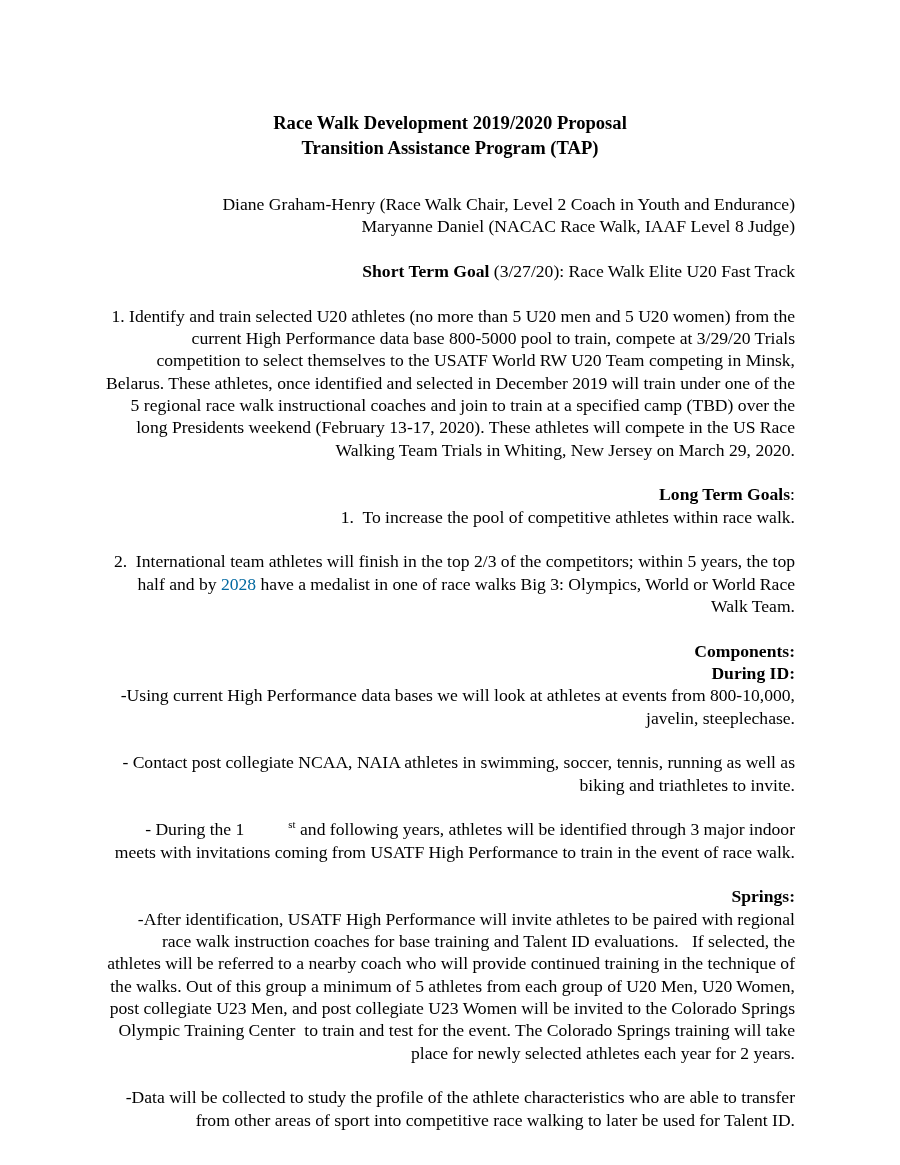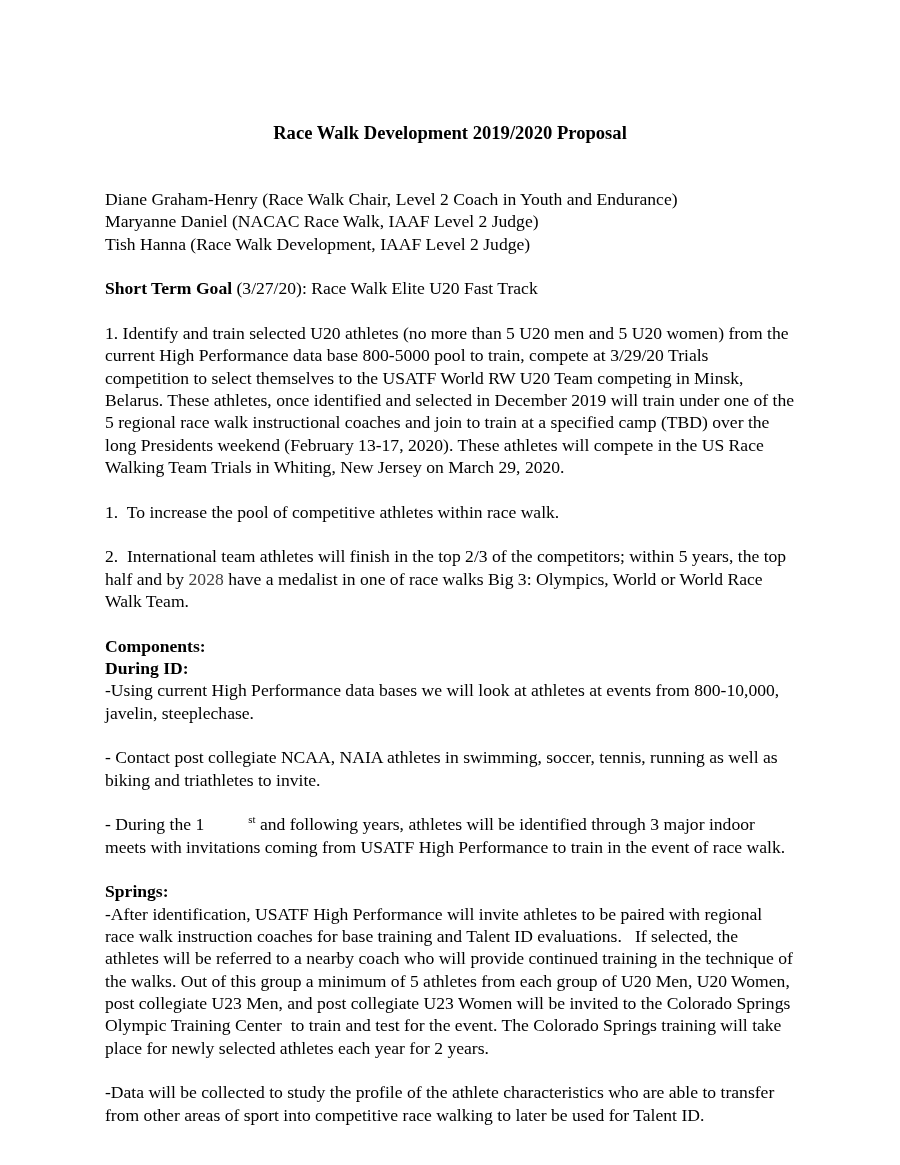--- a/index.html
+++ b/index.html
@@ -28,69 +28,70 @@
     top: 103px;
     width: 690px;
     font-size: 17.6px;
     line-height: 22.35px;
   }
   .doc-title {
     text-align: center;
     font-weight: bold;
     font-size: 18.6px;
     line-height: 25px;
-    margin: 17px;
+    margin: 7px;
   }
   .title-line {
     display: block;
     white-space: pre;
   }
   .spacer-after-title { height: 26px; }
   .spacer-sm { height: 22.3px; }
 
   p.para {
     margin: 0;
-    text-align: left;
+    text-align: right;
   }
   .bold { font-weight: bold; }
-  .red { color: #404040; }
+  .red { color: #0369a1; }
   .sup {
     font-size: 0.62em;
     vertical-align: super;
     line-height: 0;
     margin-left: 44px;
   }
   .nowrapline { white-space: pre-wrap; }
 </style>
 </head>
 <body>
 
 <div class="page">
   <div class="content">
 
     <div class="doc-title">
       <span class="title-line">Race Walk Development 2019/2020 Proposal</span>
+      <span class="title-line">Transition Assistance Program (TAP)</span>
     </div>
 
     <div class="spacer-after-title"></div>
 
     <p class="para">Diane Graham-Henry (Race Walk Chair, Level 2 Coach in Youth and Endurance)</p>
-    <p class="para">Maryanne Daniel (NACAC Race Walk, IAAF Level 2 Judge)</p>
-    <p class="para">Tish Hanna (Race Walk Development, IAAF Level 2 Judge)</p>
+    <p class="para">Maryanne Daniel (NACAC Race Walk, IAAF Level 8 Judge)</p>
 
     <div class="spacer-sm"></div>
 
     <p class="para"><span class="bold">Short Term Goal</span><span> (3/27/20): Race Walk Elite U20 Fast Track</span></p>
 
     <div class="spacer-sm"></div>
 
     <p class="para">1. Identify and train selected U20 athletes (no more than 5 U20 men and 5 U20 women) from the current High Performance data base 800-5000 pool to train, compete at 3/29/20 Trials competition to select themselves to the USATF World RW U20 Team competing in Minsk, Belarus. These athletes, once identified and selected in December 2019 will train under one of the 5 regional race walk instructional coaches and join to train at a specified camp (TBD) over the long Presidents weekend (February 13-17, 2020). These athletes will compete in the US Race Walking Team Trials in Whiting, New Jersey on March 29, 2020.</p>
 
     <div class="spacer-sm"></div>
 
+    <p class="para"><span class="bold">Long Term Goals</span><span>:</span></p>
     <p class="para nowrapline">1.  To increase the pool of competitive athletes within race walk.</p>
 
     <div class="spacer-sm"></div>
 
     <p class="para nowrapline"><span>2.  International team athletes will finish in the top 2/3 of the competitors; within 5 years, the top half and by </span><span class="red">2028</span><span> have a medalist in one of race walks Big 3: Olympics, World or World Race Walk Team.</span></p>
 
     <div class="spacer-sm"></div>
 
     <p class="para bold">Components:</p>
     <p class="para bold">During ID:</p>

